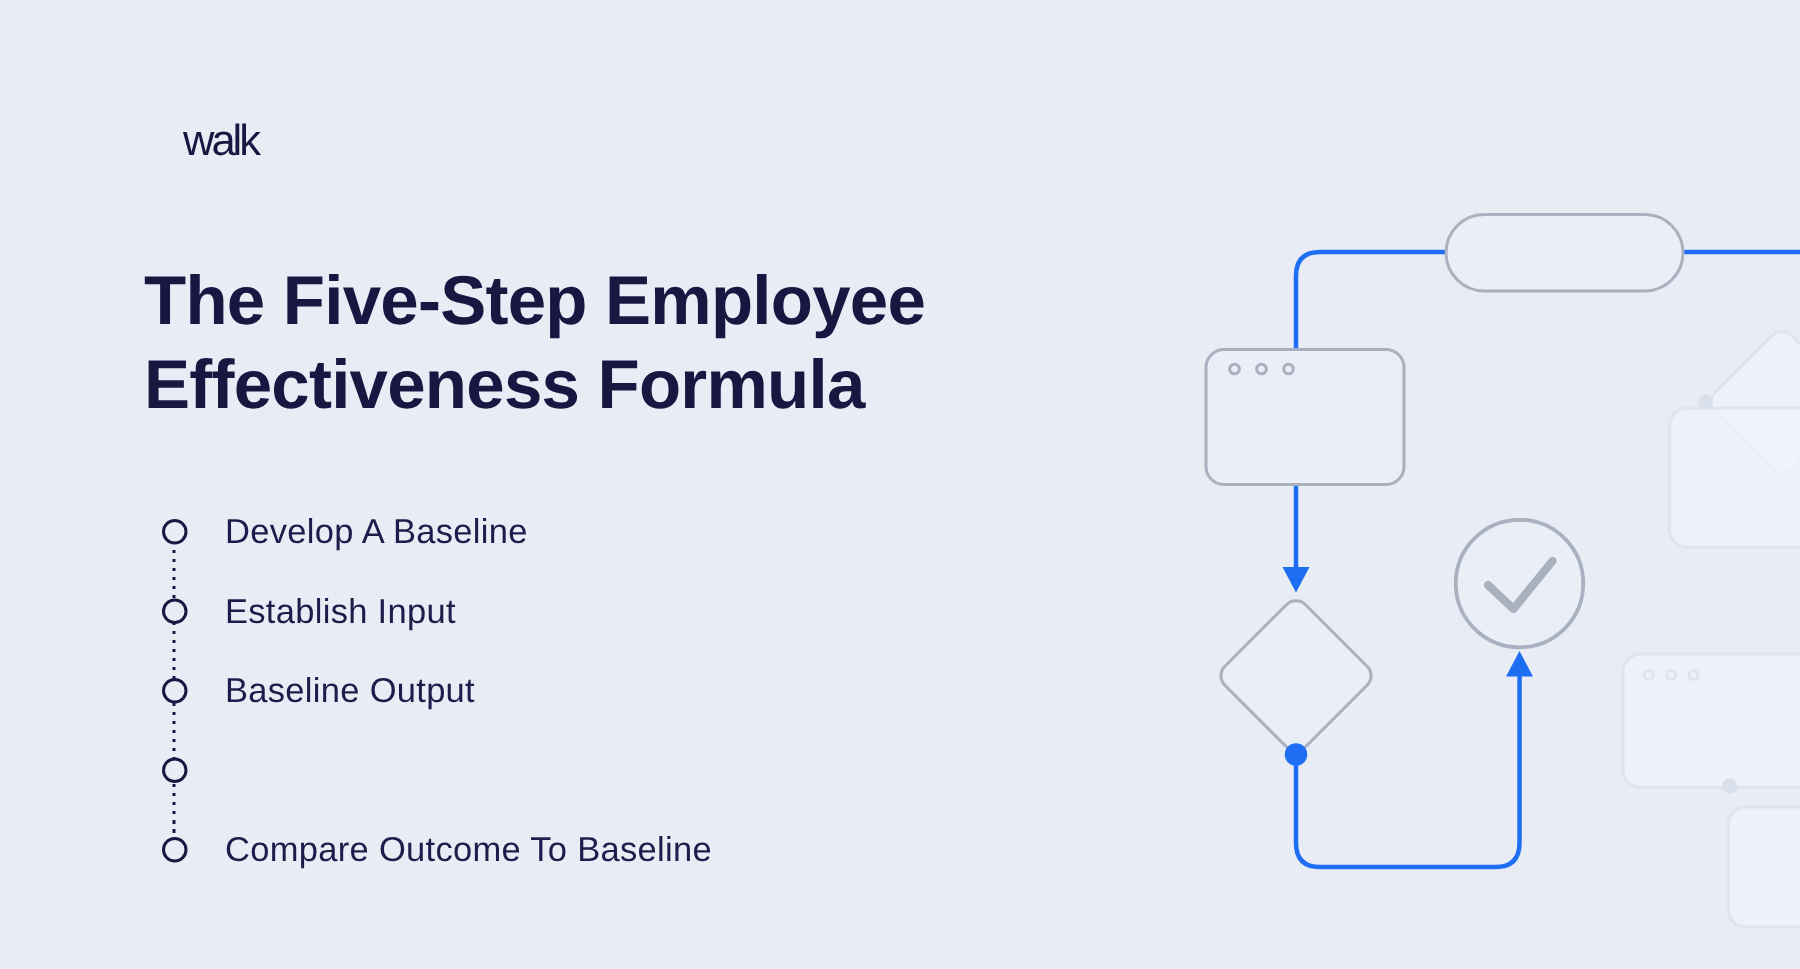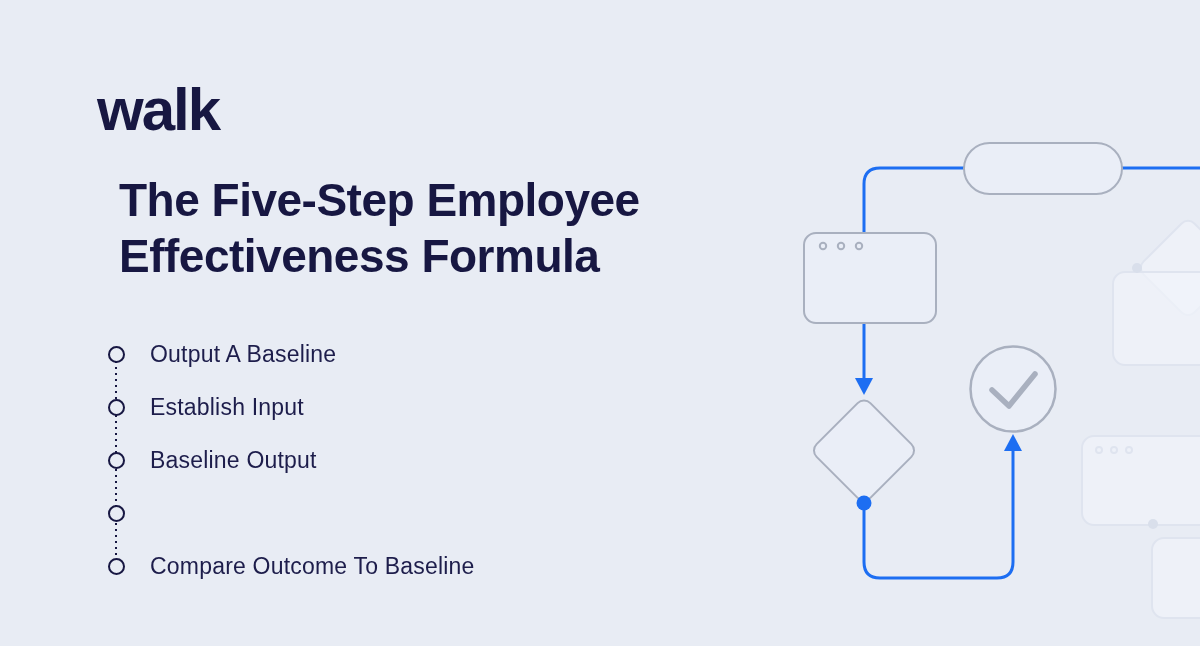--- a/index.html
+++ b/index.html
@@ -15,41 +15,41 @@
   body{
     background:var(--background);
     font-family:"Liberation Sans","DejaVu Sans",sans-serif;
     position:relative;
   }
   .canvas{position:absolute;inset:0;overflow:hidden;}
 
   
   .logo{position:absolute;left:97px;top:80px;display:flex;align-items:center;}
   .logo-walk{
-    font-size:60px;font-weight:bold;color:var(--navy);
-    letter-spacing:-2px;line-height:1;
+    font-size:29px;font-weight:normal;color:var(--navy);
+    letter-spacing:-2px;line-height:1;margin-left:25px;
   }
   .logo-bubble{
     position:relative;margin-left:4px;width:72px;height:44px;
     background:var(--logo-bubble-blue);border-radius:21px;
     display:flex;align-items:center;justify-content:center;
   }
   .logo-bubble::after{
     content:"";position:absolute;left:22px;bottom:-12px;
     width:0;height:0;
     border-left:10px solid transparent;border-right:10px solid transparent;
     border-top:15px solid var(--logo-bubble-blue);
   }
   .logo-me{font-size:30px;font-weight:bold;color:#ffffff;line-height:1;letter-spacing:-1px;}
 
   
   .title{
     position:absolute;left:96px;top:172px;
     font-size:46px;line-height:56px;font-weight:600;
-    color:var(--navy);letter-spacing:-0.5px;margin-left:23px;
+    color:var(--navy);letter-spacing:-0.5px;
   }
 
   
   .steps{position:absolute;left:108px;top:328px;}
   .steps-rail{
     position:absolute;left:7px;top:27px;width:2px;height:212px;
     background-image:repeating-linear-gradient(to bottom,var(--navy) 0 2px,transparent 2px 6px);
   }
   .step{position:relative;display:flex;align-items:center;height:53px;}
   .step-dot{
@@ -86,21 +86,21 @@
   <h1 class="title">
     <span>The Five-Step Employee</span><br>
     <span>Effectiveness Formula</span>
   </h1>
 
   <div class="steps">
     <div class="steps-rail"></div>
 
     <div class="step">
       <span class="step-dot"></span>
-      <span class="step-label">Output A Baseline</span>
+      <span class="step-label">Develop A Baseline</span>
     </div>
     <div class="step">
       <span class="step-dot"></span>
       <span class="step-label">Establish Input</span>
     </div>
     <div class="step">
       <span class="step-dot"></span>
       <span class="step-label">Baseline Output</span>
     </div>
     <div class="step">

